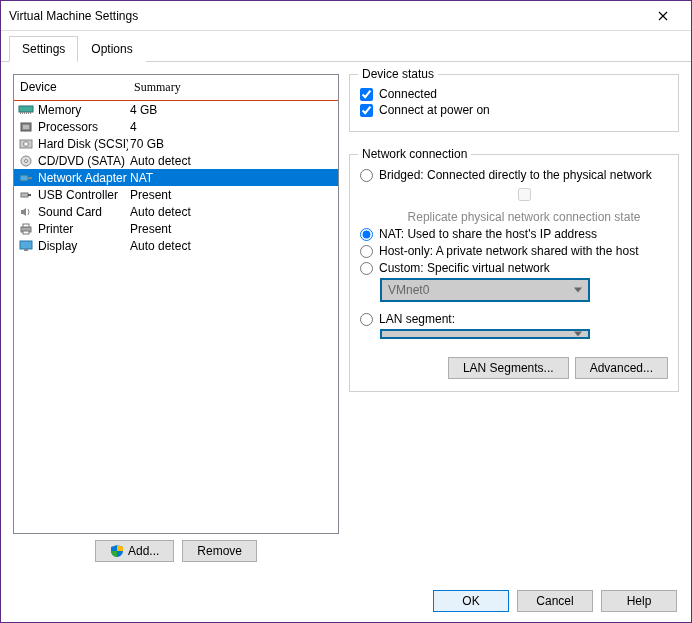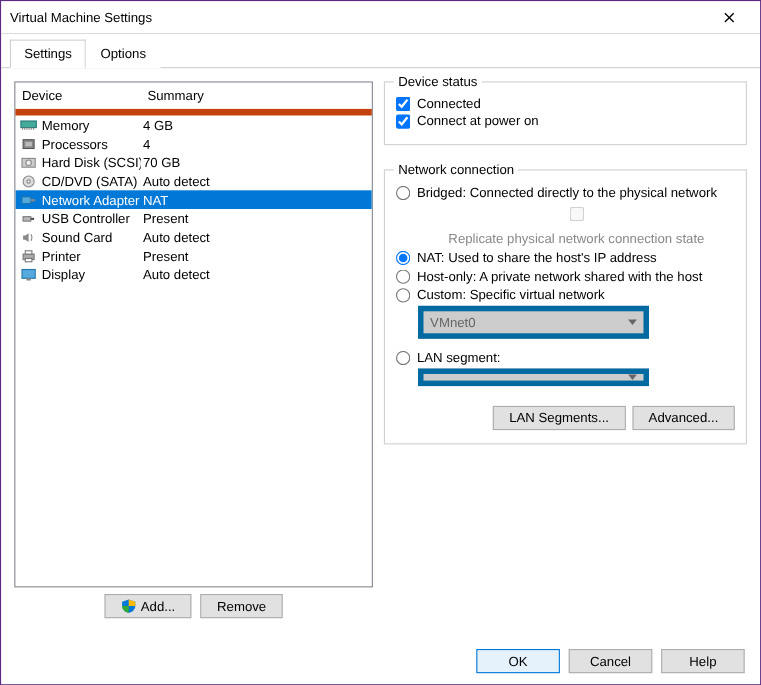--- a/index.html
+++ b/index.html
@@ -6,42 +6,42 @@
 body { margin: 0; background: #fff; width: 692px; height: 623px; border: 1px solid #5a2d82; display: flex; flex-direction: column; }
 .titlebar { height: 30px; display: flex; align-items: center; padding: 0 8px; border-bottom: 1px solid #ddd; }
 .titlebar .title { flex: 1; }
 .titlebar .close { width: 40px; height: 28px; display: flex; align-items: center; justify-content: center; cursor: pointer; }
 .tabs { display: flex; padding: 4px 8px 0; border-bottom: 1px solid #d0d0d0; }
 .tab { padding: 5px 12px; border: 1px solid transparent; border-bottom: none; cursor: pointer; position: relative; top: 1px; background: #fff; }
 .tab.active { border-color: #d0d0d0; border-bottom: 1px solid #fff; }
 .content { flex: 1; display: flex; padding: 12px; gap: 10px; }
 .left { width: 326px; display: flex; flex-direction: column; }
 .device-list { flex: 1; border: 1px solid #828790; }
-.dl-header { display: flex; border-bottom: 6px solid #c2410c; }
+.dl-header { display: flex; border-bottom: 1px solid #c2410c; }
 .dl-header > div { padding: 5px 6px; }
 .col-dev { width: 114px; }
-.col-sum { flex: 1; }
+.col-sum { flex: 1; font-family: Liberation Serif, serif; }
 .dl-body { overflow: auto; }
 .dl-row { display: flex; align-items: center; height: 17px; cursor: pointer; }
 .dl-row.selected { background: #0078d7; color: #ffffff; }
 .dl-row .icon { width: 20px; height: 16px; display: flex; align-items: center; justify-content: center; margin-left: 2px; }
 .dl-row .dev { width: 92px; padding-left: 2px; overflow: hidden; white-space: nowrap; }
 .dl-row .sum { flex: 1; padding-left: 2px; }
 .left-btns { display: flex; justify-content: center; gap: 8px; padding: 6px 0; }
 .btn { border: 1px solid #adadad; background: #e1e1e1; padding: 3px 14px; cursor: pointer; min-width: 70px; text-align: left; display: inline-flex; align-items: center; justify-content: center; gap: 4px; }
 .right { flex: 1; display: flex; flex-direction: column; gap: 22px; }
 .group { border: 1px solid #d0d0d0; padding: 10px 10px 12px; position: relative; }
 .group-title { position: absolute; top: -8px; left: 8px; background: #fff; padding: 0 4px; }
 .chk { display: flex; align-items: center; gap: 6px; margin: 2px 0; }
 .chk input { margin: 0; }
 .radio-row { display: flex; align-items: center; gap: 6px; margin: 3px 0; }
 .radio-row input { margin: 0; }
 .sub { margin-left: 20px; color: #888; display: flex; align-items: center; gap: 6px; flex-direction: column; }
 .sub input[disabled] { }
-.select { border: 5px solid #0369a1; background: #ccc; padding: 3px 18px 3px 6px; width: 210px; color: #666; position: relative; margin-left: 20px; margin-top: 3px; }
+.select { border: 2px solid #0369a1; background: #ccc; padding: 3px 18px 3px 6px; width: 210px; color: #666; position: relative; margin-left: 20px; margin-top: 3px; }
 .select::after { content: ""; position: absolute; right: 6px; top: 50%; width: 0; height: 0; border-left: 4px solid transparent; border-right: 4px solid transparent; border-top: 5px solid #666; transform: translateY(-50%); }
 .right-btns { display: flex; justify-content: flex-end; gap: 6px; margin-top: 4px; }
 .footer { display: flex; justify-content: flex-end; gap: 8px; padding: 10px 14px; }
 .btn.primary { border-color: #0078d7; background: #e5f1fb; }
 .shield { width: 14px; height: 14px; }
 svg { display: block; }
 </style>
 </head>
 <body>
 

